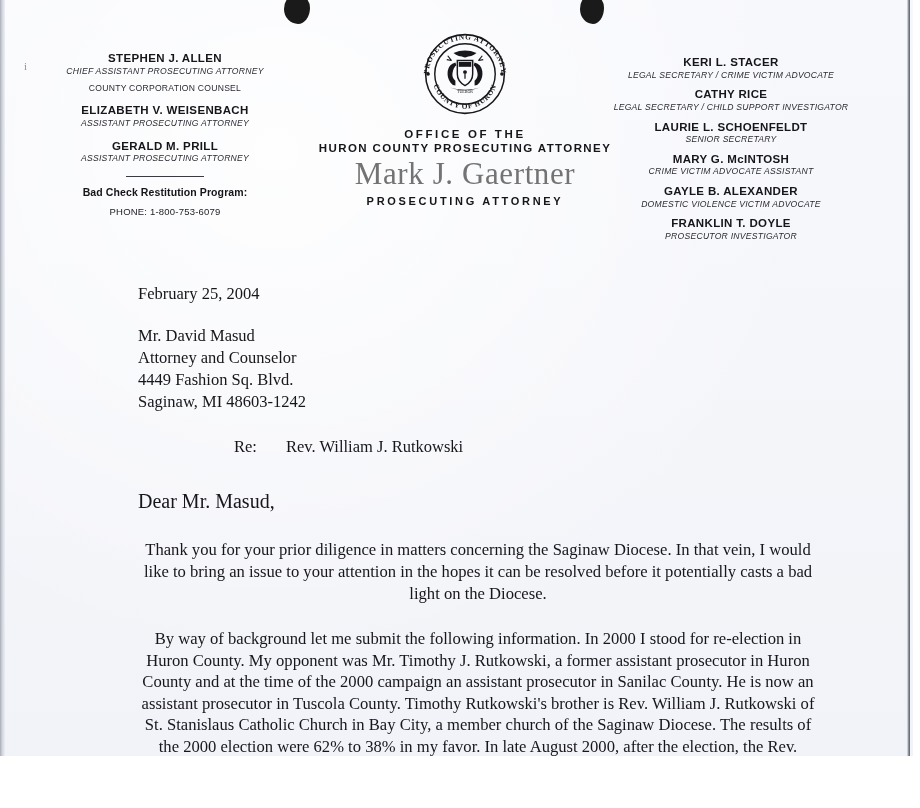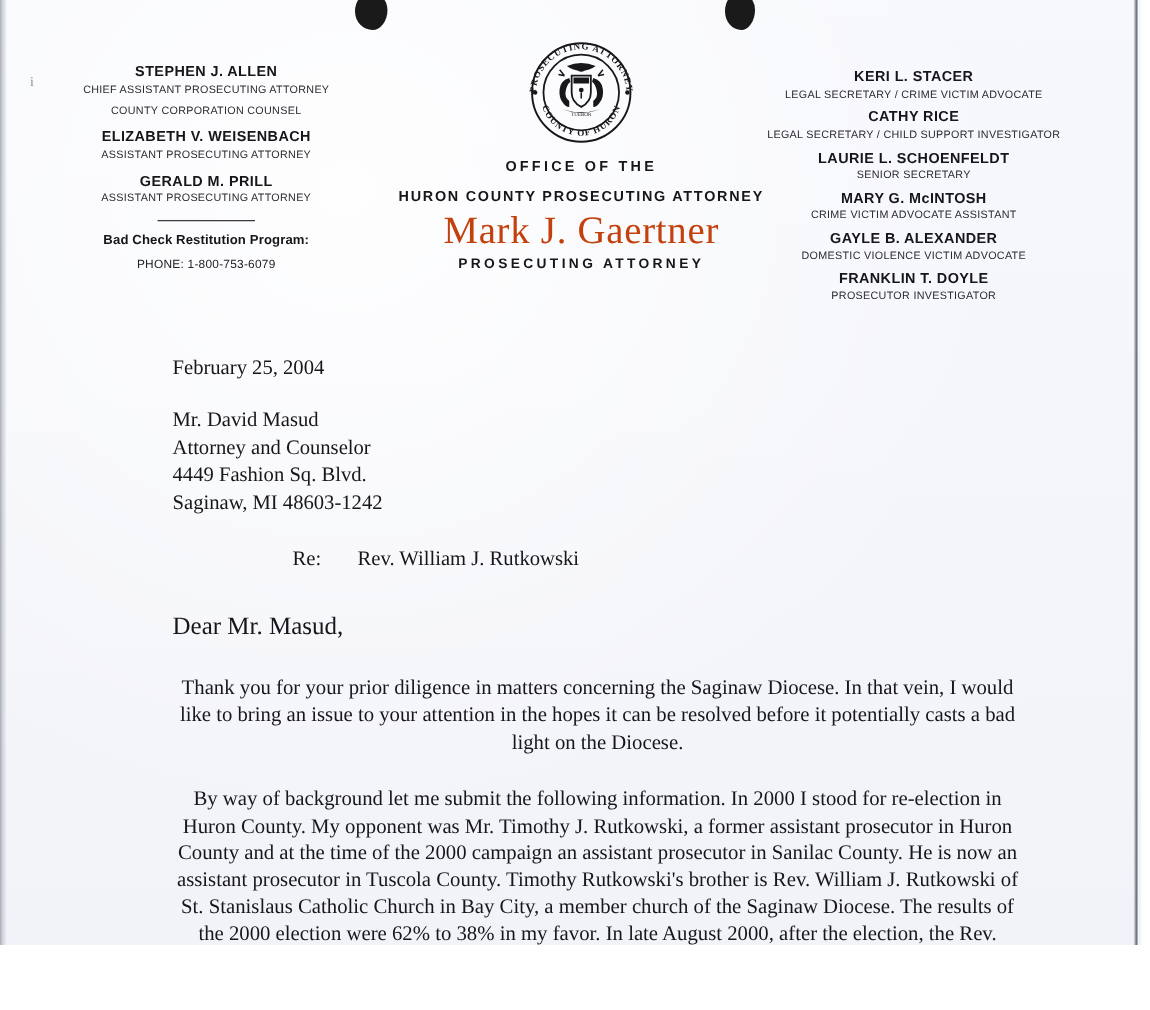--- a/index.html
+++ b/index.html
@@ -89,20 +89,21 @@
     letter-spacing: .35px;
     color: #15151a;
     line-height: 1.18;
   }
   .staff-title {
     font-family: "Liberation Sans", sans-serif;
     font-size: 8.6px;
     letter-spacing: .25px;
     color: #2a2a31;
     line-height: 1.25;
+    font-style: italic;
   }
   .staff-block { margin-bottom: 11px; }
   .staff-block.tight { margin-bottom: 8px; }
   .staff-sub {
     font-family: "Liberation Sans", sans-serif;
     font-size: 8.6px;
     letter-spacing: .25px;
     color: #2a2a31;
     margin-top: 7px;
   }
@@ -146,28 +147,28 @@
     letter-spacing: 2.6px;
     color: #15151a;
     margin-top: 2px;
   }
   .office-line2 {
     font-family: "Liberation Sans", sans-serif;
     font-weight: bold;
     font-size: 11.5px;
     letter-spacing: 1.4px;
     color: #15151a;
-    margin-top: 12px;
+    margin-top: 2px;
     white-space: nowrap;
   }
   .pa-name {
     font-family: "Liberation Serif", serif;
     font-size: 31px;
     letter-spacing: .6px;
-    color: #c2410c;
+    color: #737373;
     margin-top: 4px;
     line-height: 1.05;
   }
   .pa-role {
     font-family: "Liberation Sans", sans-serif;
     font-weight: bold;
     font-size: 11px;
     letter-spacing: 2.7px;
     color: #15151a;
     margin-top: 4px;

